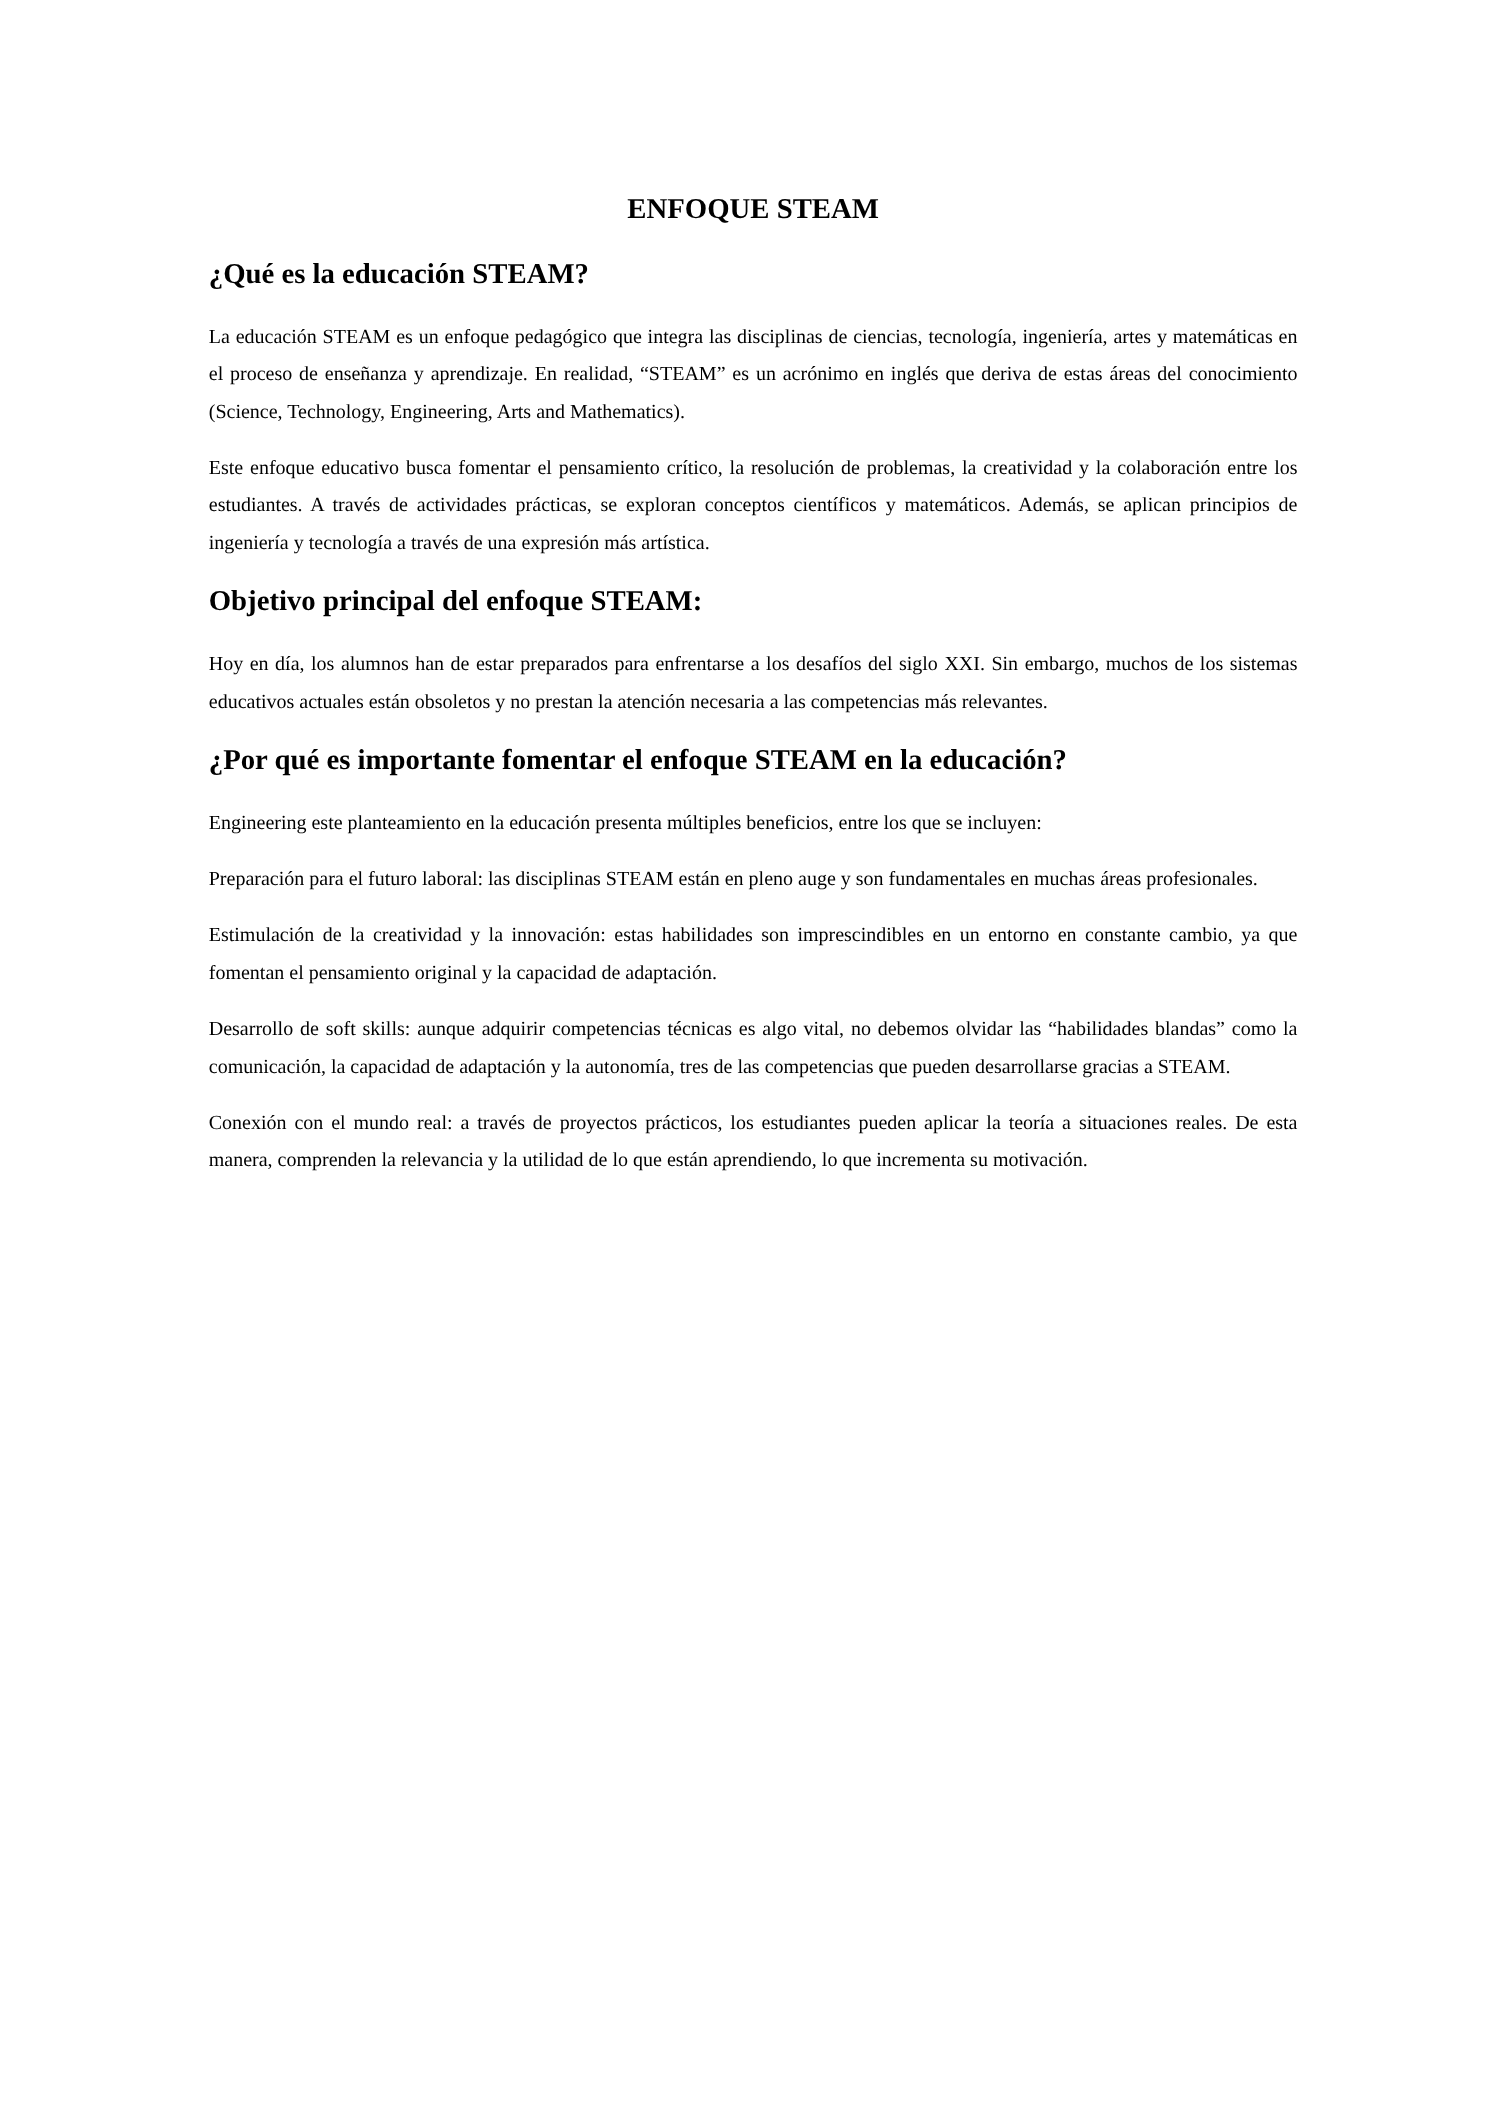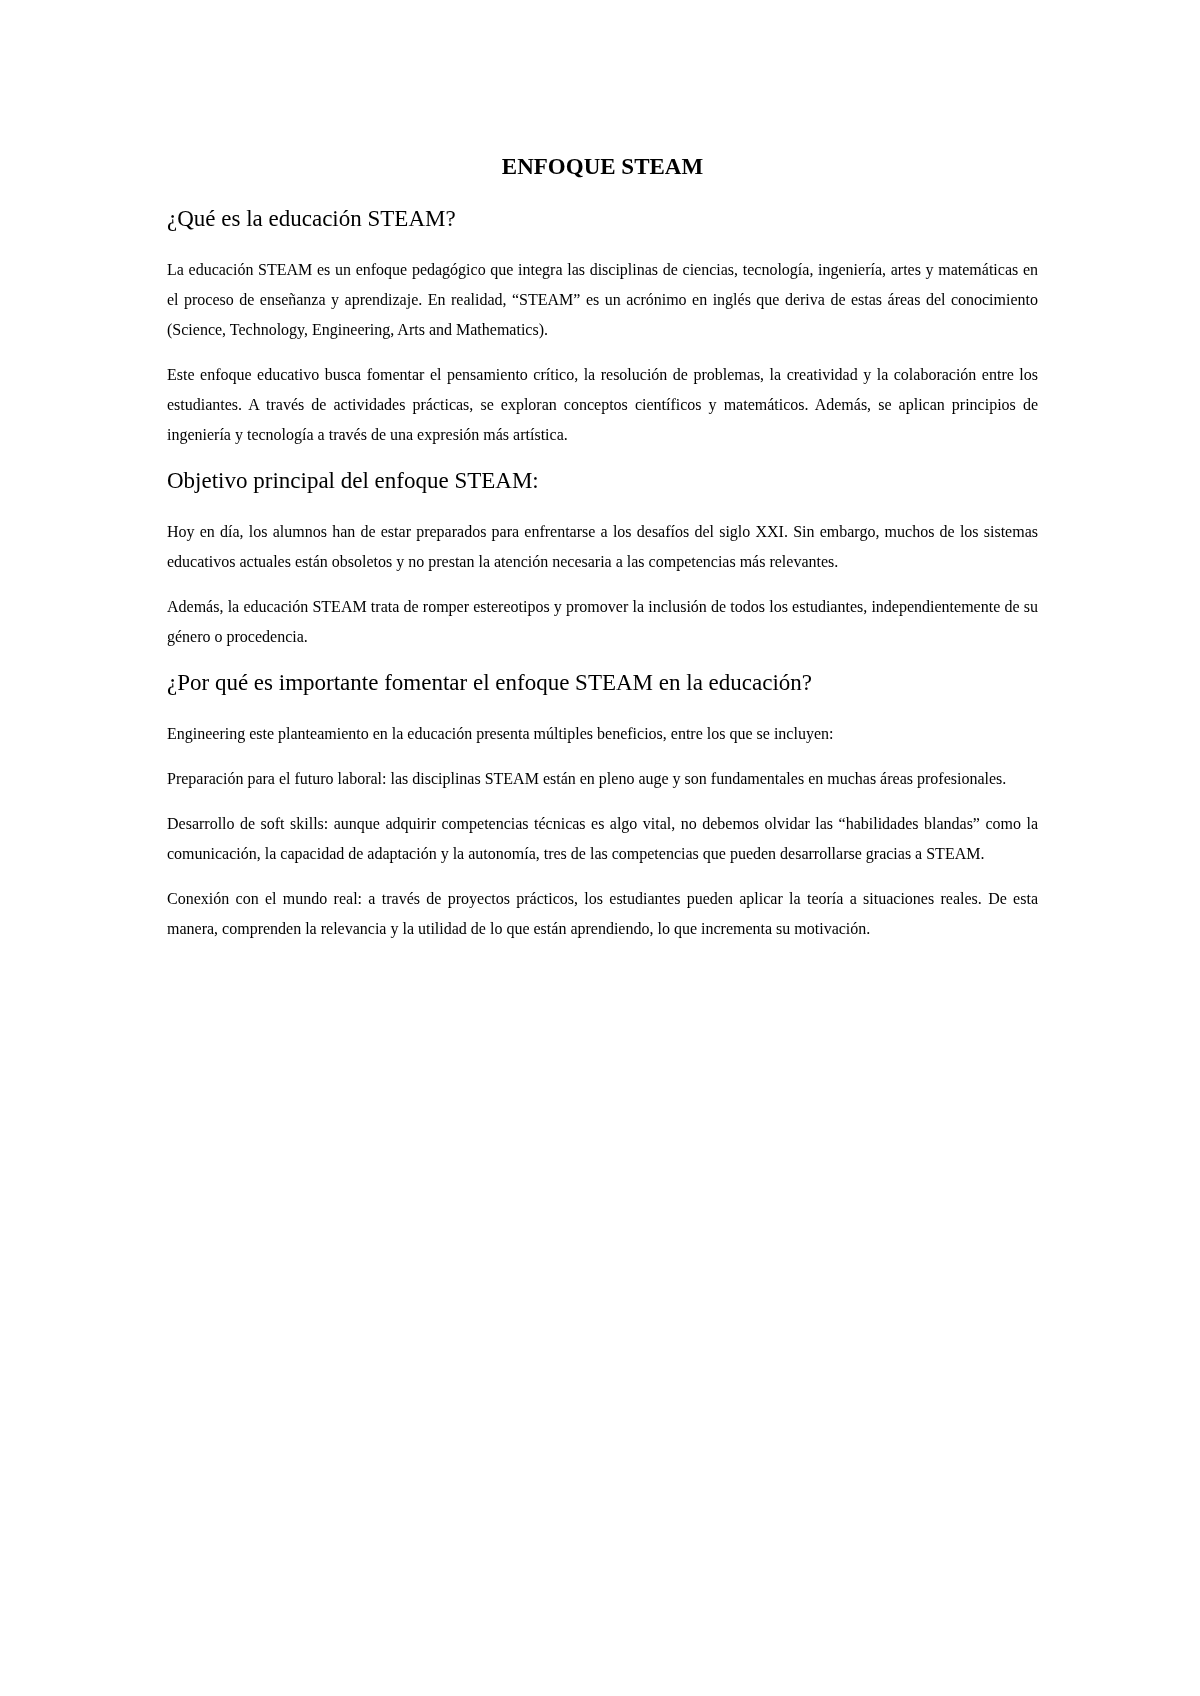--- a/index.html
+++ b/index.html
@@ -22,21 +22,21 @@
   .doc-title {
     font-size: 23px;
     line-height: 30px;
     font-weight: 700;
     text-align: center;
     margin: 16px 0 22px 0;
   }
   .doc-heading {
     font-size: 23px;
     line-height: 30px;
-    font-weight: 400;
+    font-weight: 700;
     text-align: left;
     margin: 16px 0 21px 0;
   }
   .doc-paragraph {
     font-size: 16px;
     line-height: 30px;
     text-align: justify;
     margin: 15px 0 15px 0;
   }
 </style>
@@ -51,27 +51,27 @@
 
   <p class="doc-paragraph">La educación STEAM es un enfoque pedagógico que integra las disciplinas de ciencias, tecnología, ingeniería, artes y matemáticas en el proceso de enseñanza y aprendizaje. En realidad, “STEAM” es un acrónimo en inglés que deriva de estas áreas del conocimiento (Science, Technology, Engineering, Arts and Mathematics).</p>
 
   <p class="doc-paragraph">Este enfoque educativo busca fomentar el pensamiento crítico, la resolución de problemas, la creatividad y la colaboración entre los estudiantes. A través de actividades prácticas, se exploran conceptos científicos y matemáticos. Además, se aplican principios de ingeniería y tecnología a través de una expresión más artística.</p>
 
   <h2 class="doc-heading">Objetivo principal del enfoque STEAM:</h2>
 
   <p class="doc-paragraph">Hoy en día, los alumnos han de estar preparados para enfrentarse a los desafíos del siglo XXI. Sin embargo, muchos de los sistemas educativos actuales están obsoletos y no prestan la atención necesaria a las competencias más relevantes.</p>
 
 
-  <p class="doc-paragraph">Además, la educación STEAM trata de romper estereotipos y promover la inclusión de todos los estudiantes, independientemente de su género o procedencia.</p>
 
   <h2 class="doc-heading">¿Por qué es importante fomentar el enfoque STEAM en la educación?</h2>
 
   <p class="doc-paragraph">Engineering este planteamiento en la educación presenta múltiples beneficios, entre los que se incluyen:</p>
 
   <p class="doc-paragraph">Preparación para el futuro laboral: las disciplinas STEAM están en pleno auge y son fundamentales en muchas áreas profesionales.</p>
 
+  <p class="doc-paragraph">Estimulación de la creatividad y la innovación: estas habilidades son imprescindibles en un entorno en constante cambio, ya que fomentan el pensamiento original y la capacidad de adaptación.</p>
 
   <p class="doc-paragraph">Desarrollo de soft skills: aunque adquirir competencias técnicas es algo vital, no debemos olvidar las “habilidades blandas” como la comunicación, la capacidad de adaptación y la autonomía, tres de las competencias que pueden desarrollarse gracias a STEAM.</p>
 
   <p class="doc-paragraph">Conexión con el mundo real: a través de proyectos prácticos, los estudiantes pueden aplicar la teoría a situaciones reales. De esta manera, comprenden la relevancia y la utilidad de lo que están aprendiendo, lo que incrementa su motivación.</p>
 
 
 </div>
 
 </body></html>

